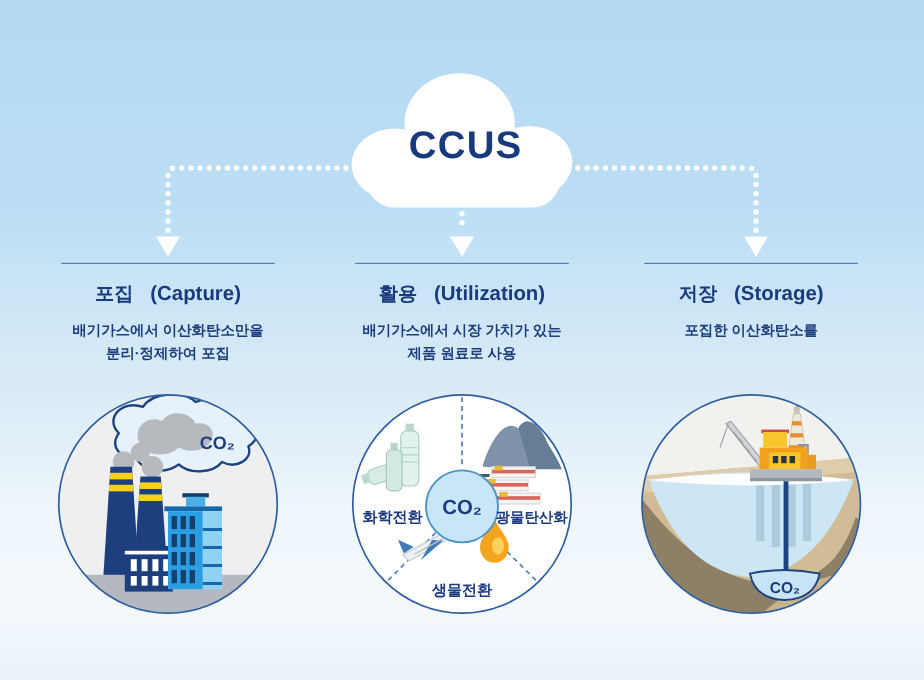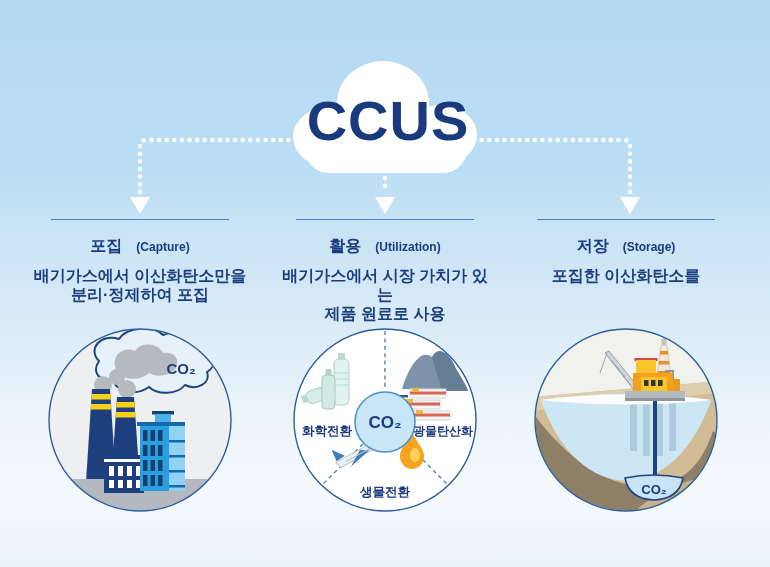--- a/index.html
+++ b/index.html
@@ -5,29 +5,29 @@
   html,body{margin:0;padding:0;background:#dfe6ec;}
   .canvas{
     position:relative;width:770px;height:567px;overflow:hidden;
     background:linear-gradient(180deg,#b3d9f2 0%,#bcdef4 30%,#d8eaf7 55%,#eef6fb 76%,#f4f9fd 88%,#e9f2f8 100%);
     font-family:"Liberation Sans", sans-serif;
   }
   .connectors{position:absolute;left:0;top:0;}
   .cloud-svg{position:absolute;left:283px;top:55px;}
   .cloud-title{
     position:absolute;left:283px;top:96px;width:210px;text-align:center;
-    font-size:56px;line-height:50px;font-weight:800;color:#1a3a7e;letter-spacing:1px;
+    font-size:32px;line-height:50px;font-weight:800;color:#1a3a7e;letter-spacing:1px;
   }
   .col{position:absolute;top:219px;width:220px;height:330px;text-align:center;}
   .col0{left:30px;}.col1{left:275px;}.col2{left:516px;}
   .rule{width:178px;height:1px;background:#4d7fbe;margin:0 auto;}
   .heading{margin:9px 0 0 0;color:#1a3a7e;white-space:nowrap;}
   .heading .ko{font-size:16px;font-weight:800;}
-  .heading .en{font-size:12px;font-weight:600;margin-left:14px;}
-  .desc{margin:9px 0 0 0;font-size:16px;font-weight:700;color:#1c3e7e;line-height:19px;}
+  .heading .en{font-size:17px;font-weight:600;margin-left:14px;}
+  .desc{margin:9px 0 0 0;font-size:12px;font-weight:700;color:#1c3e7e;line-height:19px;}
   .scene{position:absolute;left:17px;top:108px;width:186px;height:186px;}
   svg text{font-family:"Liberation Sans", sans-serif;}
 </style>
 </head>
 <body>
 
 <div class="canvas">
 
   <svg class="connectors" width="770" height="567">
     <g fill="none" stroke="#ffffff" stroke-width="4.4" stroke-linecap="round" stroke-dasharray="0.1 7.5">

